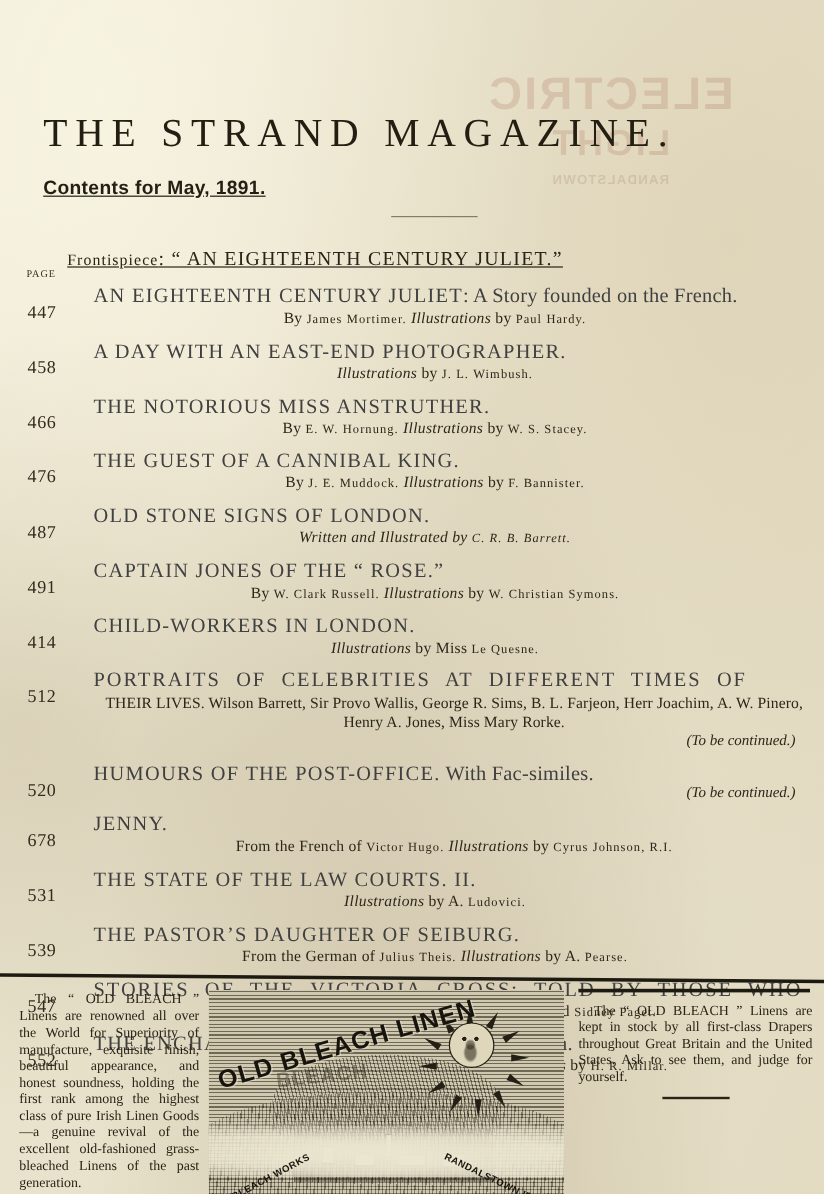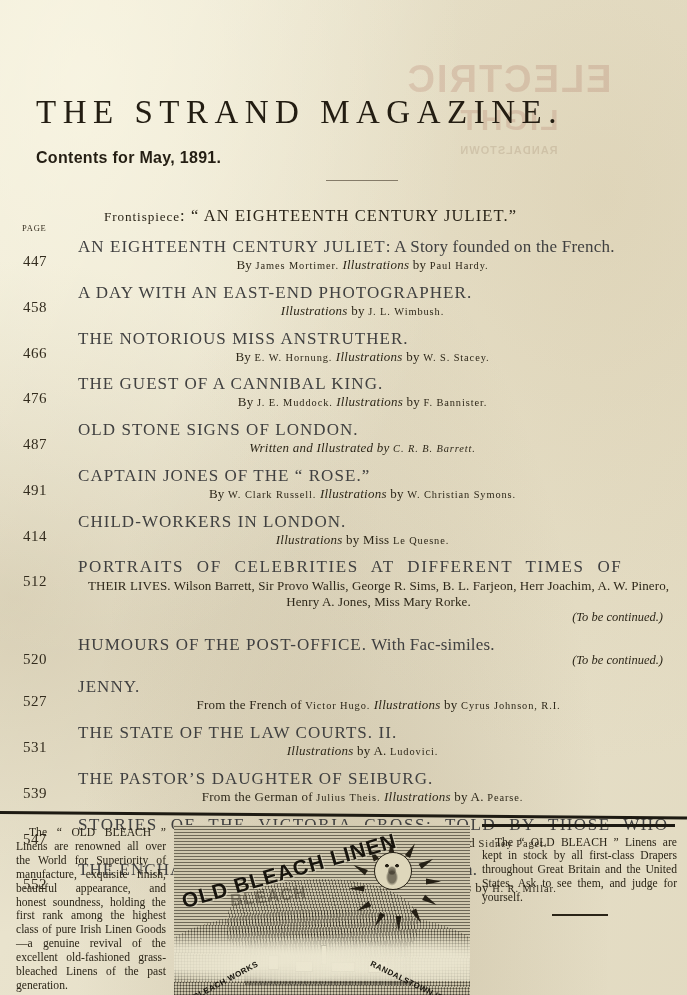--- a/index.html
+++ b/index.html
@@ -40,31 +40,31 @@
 
   
   .masthead{text-align:left;padding-top:96px;padding-left:36px;}
   .mag-title{
     font-size:33px;letter-spacing:6.5px;color:#231d12;
     font-family:"Liberation Serif",serif;font-weight:normal;
     line-height:1;white-space:nowrap;
   }
   .contents-for{
     margin-top:20px;font-family:"Liberation Sans",sans-serif;
-    font-weight:bold;font-size:16px;letter-spacing:.3px;color:#241e13;
+    font-weight:bold;font-size:16px;letter-spacing:.3px;color:#241e13;text-decoration:underline;
   }
   .short-rule{
     width:72px;height:1px;background:#6b6150;opacity:.8;
     margin:13px auto 0;
   }
 
   
   .frontispiece{
-    margin-top:25px;padding-left:104px;
-    font-size:16.5px;letter-spacing:1.1px;color:#2a2418;white-space:nowrap;
+    margin-top:25px;padding-left:56px;
+    font-size:16.5px;letter-spacing:1.1px;color:#2a2418;white-space:nowrap;text-decoration:underline;
   }
   .sc{font-size:.80em;letter-spacing:.9px;}
 
   
   .contents{position:relative;margin-top:11px;}
   .page-label{
     position:absolute;left:22px;top:-14px;
     font-size:8.5px;letter-spacing:.8px;color:#3a3224;
     font-family:"Liberation Serif",serif;
   }
@@ -274,21 +274,21 @@
       <div class="cont">(To be continued.)</div>
     </div>
 
     <div class="entry">
       <div class="pg">520</div>
       <div class="ttl"><span>HUMOURS OF THE POST-OFFICE.</span><span class="norm">  With Fac-similes.</span></div>
       <div class="cont">(To be continued.)</div>
     </div>
 
     <div class="entry">
-      <div class="pg">527</div>
+      <div class="pg">678</div>
       <div class="ttl">JENNY.</div>
       <div class="sub c2"><span>From</span> <span>the</span> <span>French</span> <span>of</span> <span class="sc">Victor</span> <span class="sc">Hugo.</span>   <span class="it">Illustrations</span> <span>by</span> <span class="sc">Cyrus</span> <span class="sc">Johnson,</span> <span class="sc">R.I.</span></div>
     </div>
 
     <div class="entry">
       <div class="pg">531</div>
       <div class="ttl"><span>THE STATE OF THE LAW COURTS.</span><span>   II.</span></div>
       <div class="sub c"><span class="it">Illustrations</span> <span>by</span> <span>A.</span> <span class="sc">Ludovici.</span></div>
     </div>
 

